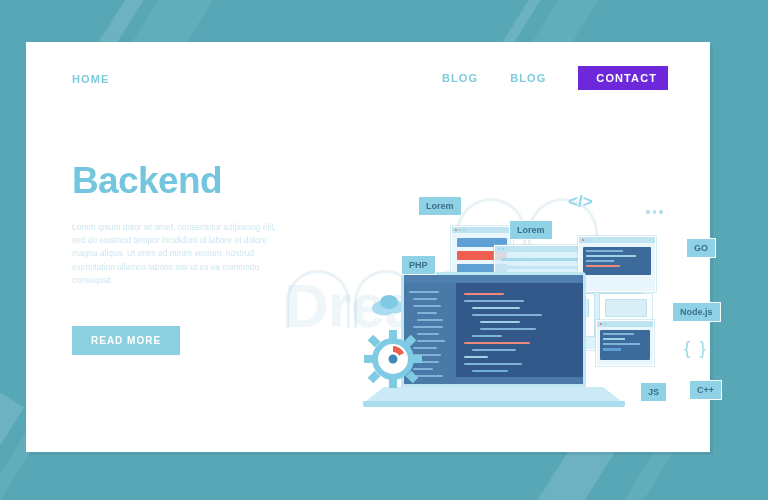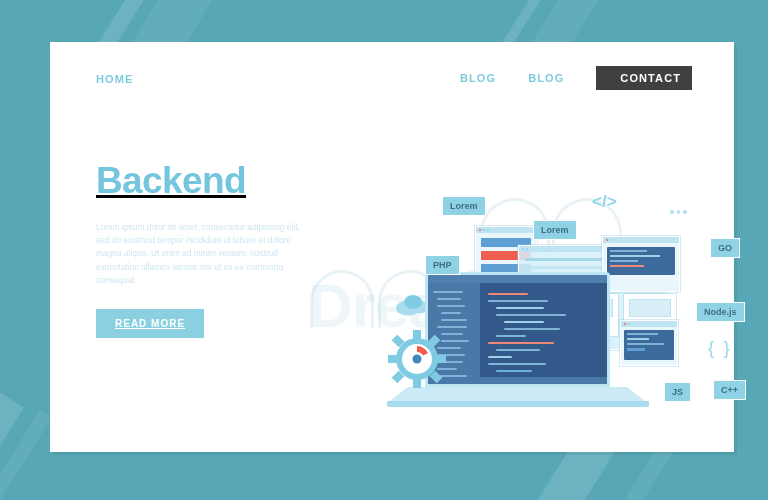--- a/index.html
+++ b/index.html
@@ -20,21 +20,21 @@
     position:absolute;
     background:rgba(255,255,255,0.13);
     transform:rotate(32deg);
     transform-origin:top left;
   }
   .stripe.dark { background:rgba(255,255,255,0.07); }
 
   
   #card {
     position:absolute;
-    left:50px; top:42px;
+    left:26px; top:42px;
     width:684px; height:410px;
     background:#ffffff;
     box-shadow:3px 3px 0 rgba(0,0,0,0.06);
   }
 
   
   #nav {
     position:absolute; left:0; top:0; width:100%;
     height:72px;
     display:flex; align-items:center;
@@ -43,44 +43,44 @@
   #nav-right {
     margin-left:auto; margin-right:42px;
     display:flex; align-items:center; gap:32px;
   }
   .nav-link {
     font-size:11px; font-weight:bold; letter-spacing:1.1px;
     color:#7ecbdc; text-decoration:none; cursor:pointer;
     white-space:nowrap;
   }
   .nav-link.cta {
-    background:#404040; color:#ffffff;
-    padding:6px 11px 6px 24px;
+    background:#6d28d9; color:#ffffff;
+    padding:6px 11px 6px 18px;
   }
 
   
   #hero { position:absolute; left:46px; top:118px; width:260px; }
   #hero h1 {
     font-size:37px; line-height:42px;
-    font-weight:bold; letter-spacing:-0.6px;text-decoration:underline;
+    font-weight:bold; letter-spacing:-0.6px;
   }
   #title-1 { color:#74c6de; display:block; }
   #title-2 { color:#ee5f4f; display:block; font-size:34px; }
   #hero p {
     margin-top:19px;
     font-size:8.4px; line-height:13.2px;
     color:#cfe6f0;
     width:205px;
   }
   #read-more {
-    margin-top:22px;
+    margin-top:39px;
     display:inline-block;
     background:#8bd0e0; color:#ffffff;
     font-size:10px; font-weight:bold; letter-spacing:1px;
-    padding:9px 19px; border:none; cursor:pointer;text-decoration:underline;
+    padding:9px 19px; border:none; cursor:pointer;
   }
 
   
   #illus {
     position:absolute; left:320px; top:100px;
     width:400px; height:300px;
   }
 
   
   .wm {

